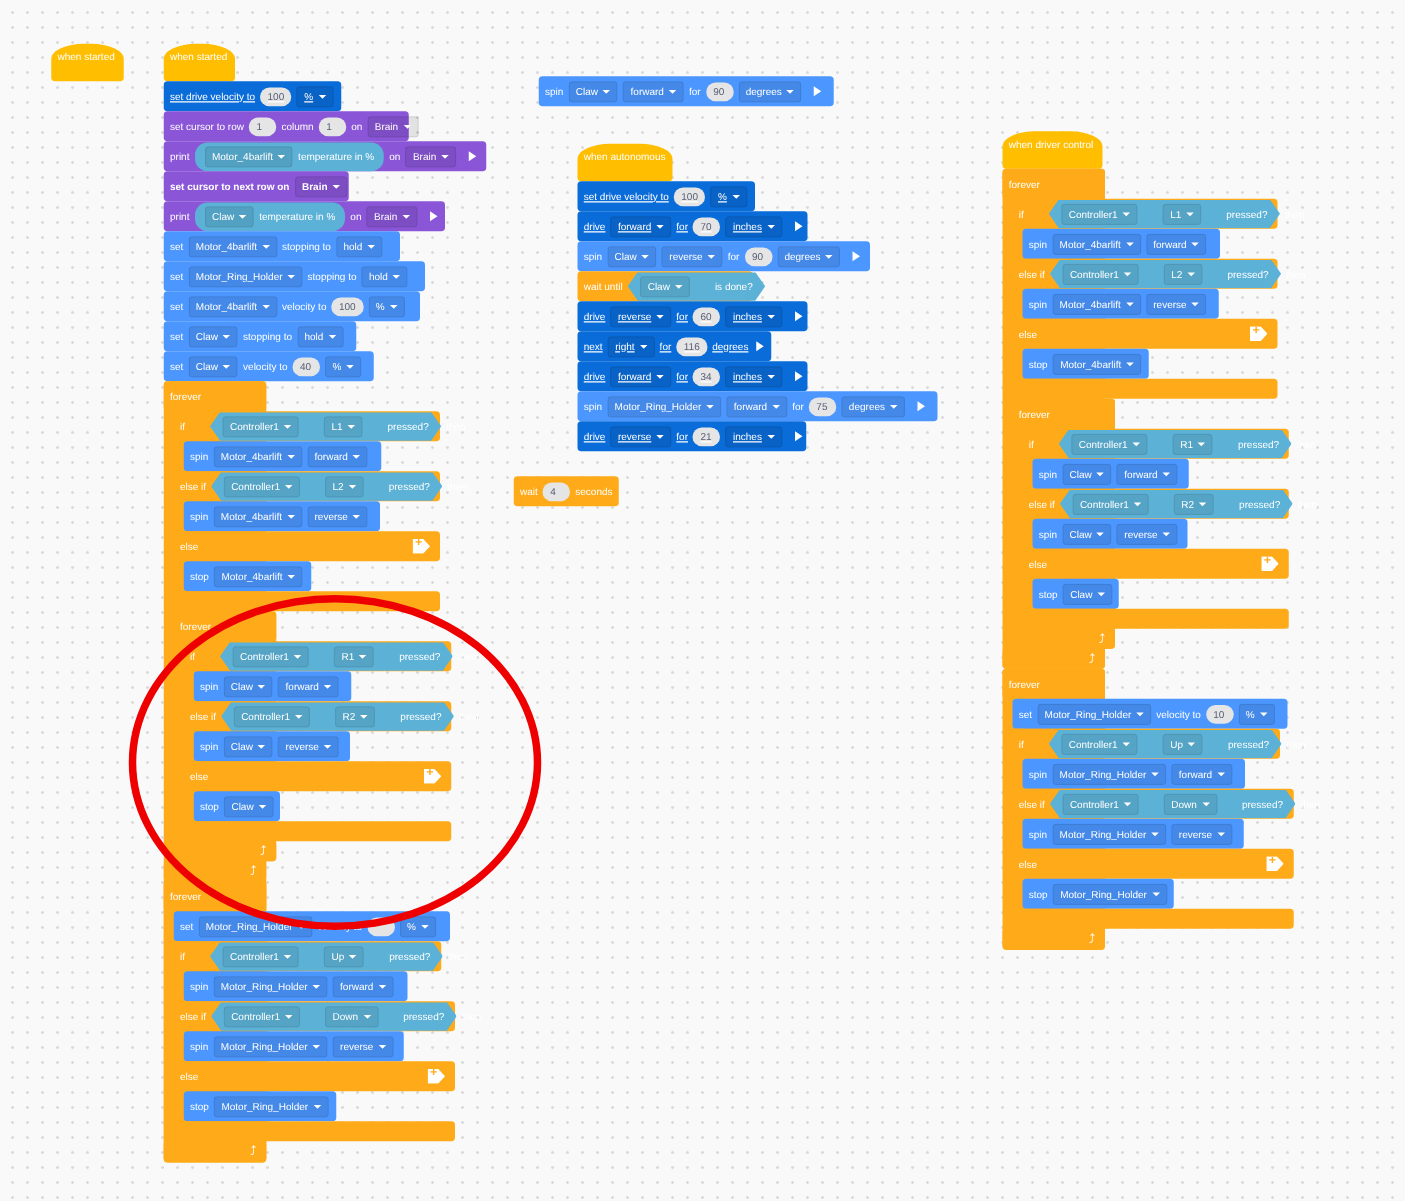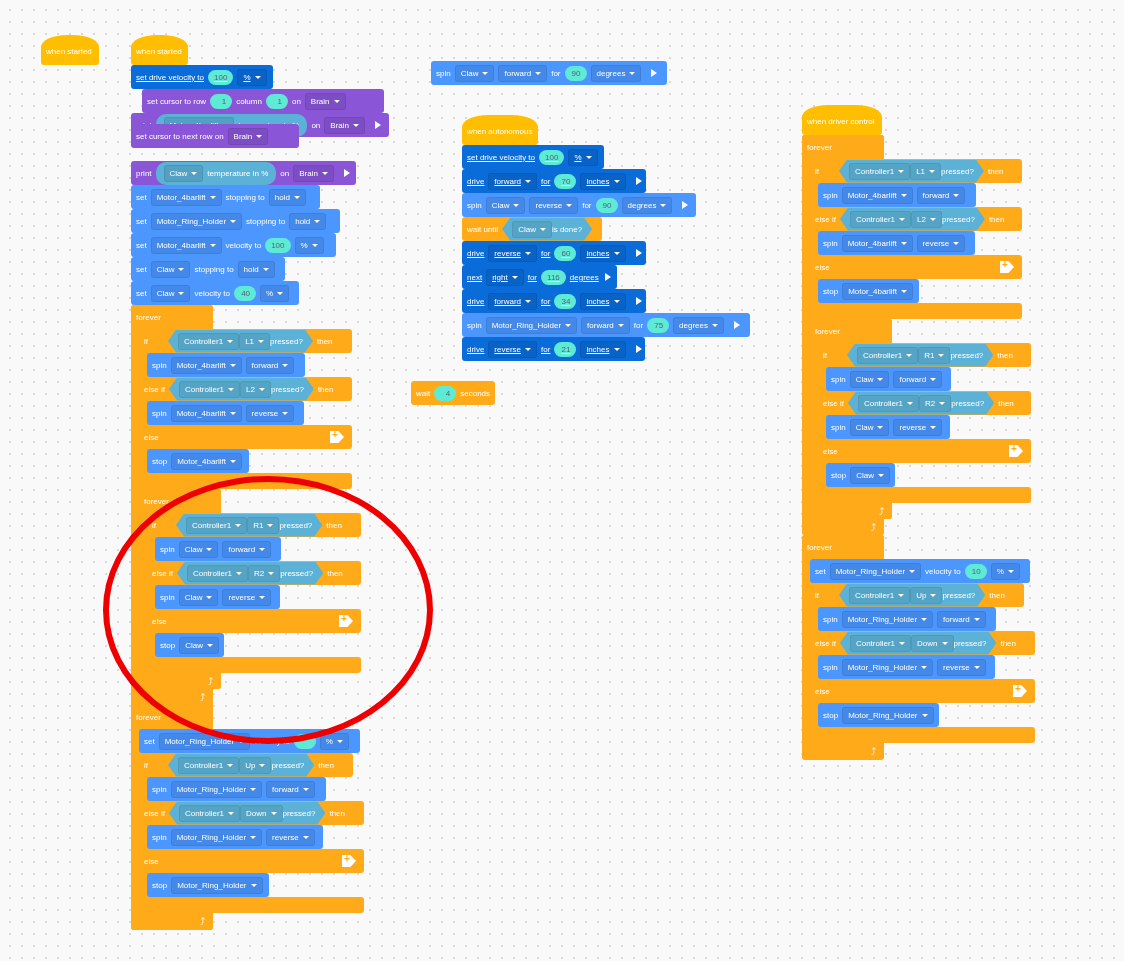--- a/index.html
+++ b/index.html
@@ -3,30 +3,30 @@
 <meta charset="utf-8">
 <style>
   html,body{margin:0;padding:0;}
   body{width:1124px;height:961px;position:relative;overflow:hidden;
     background-color:#f9f9f9;
     background-image:radial-gradient(circle,#d9d9d9 1px,transparent 1.2px);
     background-size:12px 12px;background-position:4px 4px;
     font-family:"Liberation Sans",sans-serif;font-size:8px;color:#fff;}
   .blk{position:absolute;height:24px;display:flex;align-items:center;gap:4px;padding:0 5px;box-sizing:border-box;border-radius:3px;white-space:nowrap;font-size:8px;}
   .ev{background:#ffbf00;}
-  .hat{position:absolute;background:#ffbf00;border-radius:26px 26px 3px 3px / 12px 12px 3px 3px;height:30px;display:flex;align-items:flex-end;padding:0 5px 9px;box-sizing:border-box;font-size:8px;}
+  .hat{position:absolute;background:#ffbf00;border-radius:26px 26px 3px 3px / 12px 12px 3px 3px;height:30px;display:flex;align-items:center;padding:0 5px 9px;box-sizing:border-box;font-size:8px;}
   .drive{background:#0a6cd9;text-decoration:underline;}
   .lk{background:#8a55d7;}
   .mot{background:#4c97ff;}
   .ctl{background:#ffab19;}
   .cw{position:absolute;background:#ffab19;border-radius:3px;}
   .dd{background:rgba(0,0,0,0.09);border:1px solid rgba(0,0,0,0.08);border-radius:3px;padding:3px 5px;display:inline-flex;align-items:center;gap:4px;}
   .dd::after{content:"";border-left:3px solid transparent;border-right:3px solid transparent;border-top:3px solid #fff;}
-  .num{background:#5eead4;color:#575e75;border-radius:9px;padding:3px 6px;min-width:10px;text-align:right;}
-  .rep{background:#5cb1d6;padding:3px 10px;clip-path:polygon(8px 0,calc(100% - 8px) 0,100% 50%,calc(100% - 8px) 100%,8px 100%,0 50%);display:inline-flex;align-items:center;gap:0;}
+  .num{background:#e5e5e5;color:#575e75;border-radius:9px;padding:3px 6px;min-width:10px;text-align:left;}
+  .rep{background:#5cb1d6;padding:3px 10px;clip-path:polygon(8px 0,calc(100% - 8px) 0,100% 50%,calc(100% - 8px) 100%,8px 100%,0 50%);display:inline-flex;align-items:center;gap:20px;}
   .rep .dd{background:rgba(0,0,0,0.07);}
   .pill{background:#5cb1d6;padding:3px 8px;border-radius:10px;display:inline-flex;align-items:center;gap:4px;}
   .play{width:0;height:0;border-top:4px solid transparent;border-bottom:4px solid transparent;border-left:6px solid #fff;margin-left:6px;}
   .plus{position:absolute;right:8px;top:6px;width:14px;height:12px;background:#fff;clip-path:polygon(0 0,60% 0,100% 50%,60% 100%,0 100%);}
   .plus::after{content:"+";position:absolute;left:2px;top:-2px;color:#ffab19;font-size:10px;font-weight:bold;}
   .loop{position:absolute;right:8px;bottom:2px;font-size:10px;color:#fff;}
   .redcircle{position:absolute;left:103px;top:476px;width:330px;height:268px;border:6px solid #ee0000;border-radius:50%;box-sizing:border-box;pointer-events:none;}
 </style>
 </head>
 <body>
@@ -38,41 +38,41 @@
 <div class="hat ev" style="left:131px;top:35px;width:57px;">
     <span>when started</span>
   </div>
 
 <div class="blk drive" style="left:131px;top:65px;width:142px;">
     <span>set drive velocity to</span>
     <span class="num">100</span>
     <span class="dd">%</span>
   </div>
 
-<div class="blk lk" style="left:142px;top:89px;width:242px;">
+<div class="blk lk" style="left:131px;top:89px;width:196px;">
     <span>set cursor to row</span>
     <span class="num">1</span>
     <span>column</span>
     <span class="num">1</span>
     <span>on</span>
     <span class="dd">Brain</span>
   </div>
 
 <div class="blk lk" style="left:131px;top:113px;width:258px;">
     <span>print</span>
     <span class="pill">
       <span class="dd">Motor_4barlift</span>
       <span>temperature in %</span>
     </span>
     <span>on</span>
     <span class="dd">Brain</span>
     <span class="play"></span>
   </div>
 
-<div class="blk lk" style="left:131px;top:124px;width:168px;">
+<div class="blk lk" style="left:131px;top:137px;width:148px;font-weight:bold;">
     <span>set cursor to next row on</span>
     <span class="dd">Brain</span>
   </div>
 
 <div class="blk lk" style="left:131px;top:161px;width:225px;">
     <span>print</span>
     <span class="pill">
       <span class="dd">Claw</span>
       <span>temperature in %</span>
     </span>

